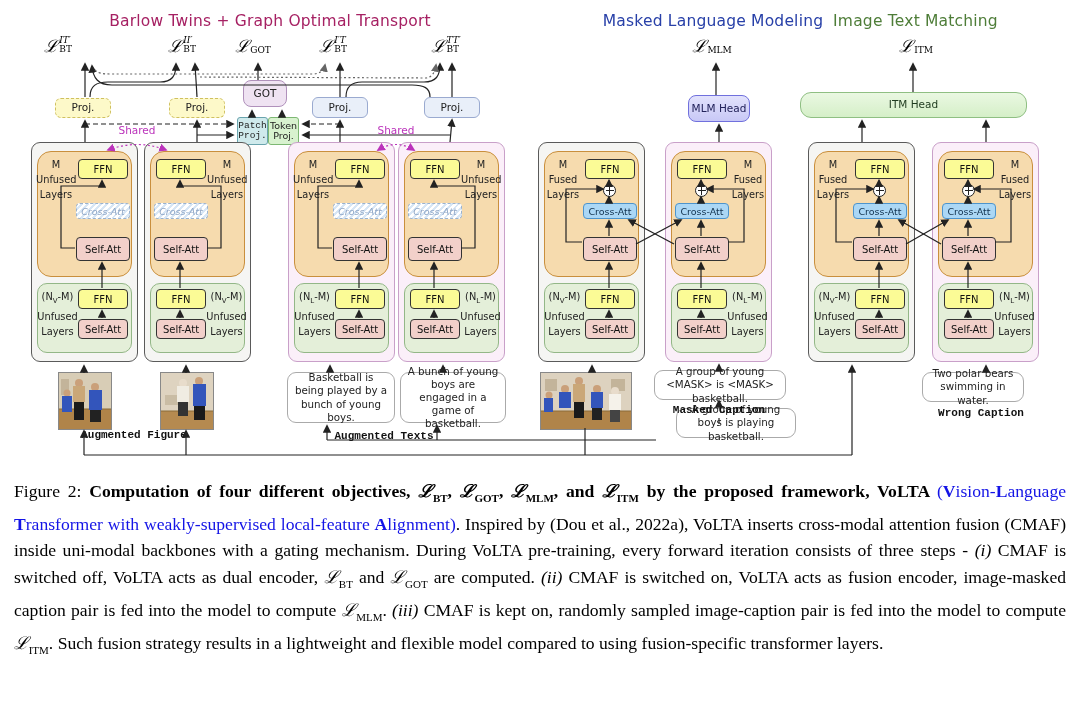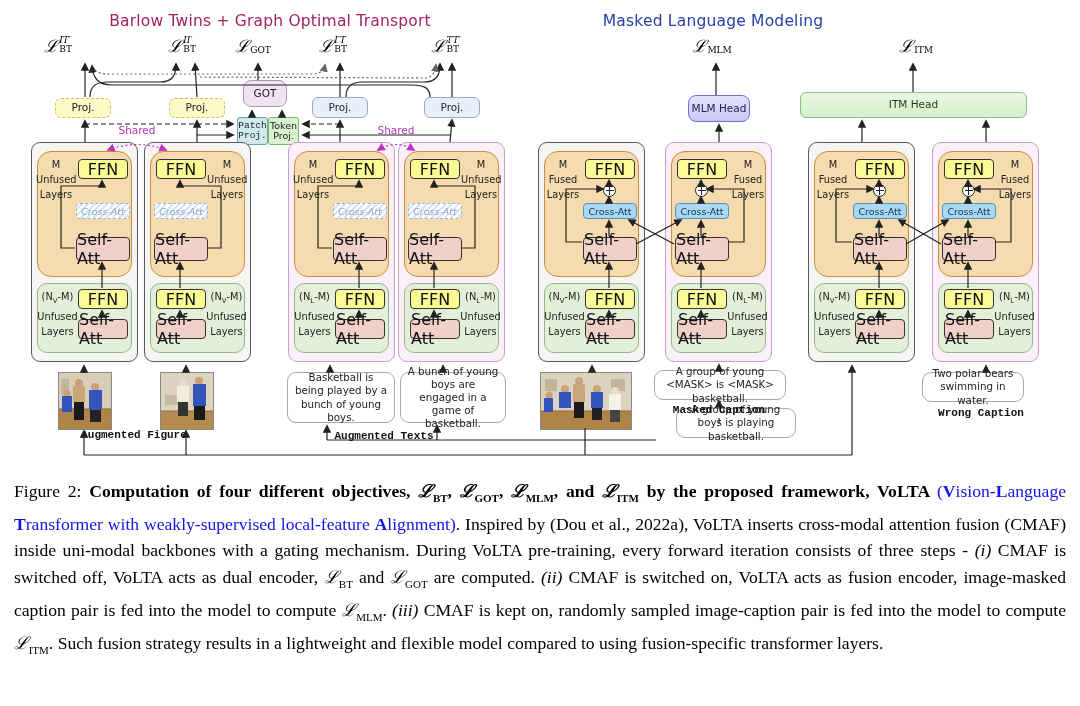--- a/index.html
+++ b/index.html
@@ -19,31 +19,31 @@
   .nosup .lscripts{padding-top:10px;}
   
   .tbox{position:absolute;box-sizing:border-box;display:flex;align-items:center;justify-content:center;
         font-size:10.5px;color:#222;border-radius:6px;text-align:center;line-height:1.1;}
   .proj-y{background:#fdf9c9;border:1.4px dashed #cfc060;}
   .proj-b{background:#e9eff9;border:1.3px solid #9aaad0;}
   .got{background:#efe3f2;border:1.3px solid #b091bb;border-radius:8px;}
   .patch{background:#cfeaec;border:1.3px solid #6aa4ad;border-radius:3px;flex-direction:column;font-size:9.5px;font-family:Liberation Mono, monospace;}
   .token{background:#d8f2cf;border:1.3px solid #7db873;border-radius:3px;flex-direction:column;font-size:9.5px;}
   .mlmhead{background:linear-gradient(#e2e2fc,#c8c8f6);border:1.5px solid #7070dd;border-radius:8px;color:#22225a;}
-  .itmhead{background:linear-gradient(#eaf8e2,#d5efc8);border:1.5px solid #8fbf83;border-radius:6px;color:#1e3a1e;}
+  .itmhead{background:linear-gradient(#eaf8e2,#d5efc8);border:1.5px solid #8fbf83;border-radius:11px;color:#1e3a1e;}
   .shared{position:absolute;color:#bb33bb;font-size:10.5px;transform:translateX(-50%);}
   
   .col{position:absolute;top:142px;width:107px;height:220px;box-sizing:border-box;border-radius:9px;}
   .col.gray{background:#f5f5f3;border:1.6px solid #5a5a5a;}
   .col.pink{background:#fbeff9;border:1.6px solid #c9a0c9;}
   .sec{position:absolute;box-sizing:border-box;}
   .orange{left:5px;top:8px;width:95px;height:126px;background:#f6dbae;border:1.3px solid #c98f3d;border-radius:14px;}
   .green{left:5px;top:140px;width:95px;height:70px;background:#e4efd9;border:1.3px solid #93b787;border-radius:10px;}
   .box{position:absolute;box-sizing:border-box;display:flex;align-items:center;justify-content:center;
-       font-size:16px;color:#111;border-radius:4px;}
+       font-size:10px;color:#111;border-radius:4px;}
   .ffn{background:#fbfb96;border:1.2px solid #333;}
   .self{background:#f2d0ca;border:1.2px solid #333;}
   .cross-on{background:#abd7f5;border:1.2px solid #4d94cc;font-size:9.5px;color:#11324f;}
   .cross-off{background:repeating-linear-gradient(135deg,#ffffff 0 2.5px,#d7e6f5 2.5px 4.5px);
              border:1.2px dashed #9ab2cf;color:#8fa6c6;font-size:9.5px;font-style:italic;}
   .lab{position:absolute;font-size:9.8px;color:#222;text-align:center;line-height:15px;}
   .lab sub{font-size:7px;}
   .gate{position:absolute;width:11px;height:11px;border:1.3px solid #222;border-radius:50%;background:#fff;}
   .gate:before,.gate:after{content:"";position:absolute;background:#222;}
   .gate:before{left:1.5px;right:1.5px;top:4.8px;height:1.3px;}
@@ -67,20 +67,21 @@
   #caption sub{font-size:11px;}
 </style>
 </head>
 <body>
 
 <div id="page">
  <div id="diagram">
 
   <div class="sec-title t-bt" style="left:100px;width:340px;">Barlow Twins + Graph Optimal Transport</div>
   <div class="sec-title t-mlm" style="left:553px;width:320px;">Masked Language Modeling</div>
+  <div class="sec-title t-itm" style="left:803px;width:225px;">Image Text Matching</div>
 
   <div id="losses">
         <div class="loss" style="left: 58px;">
           <span class="lsym">ℒ</span>
           <span class="lscripts">
             <span class="lsup">IT′</span>
             <span class="lsub">BT</span>
           </span>
         </div>
         <div class="loss" style="left: 182px;">

